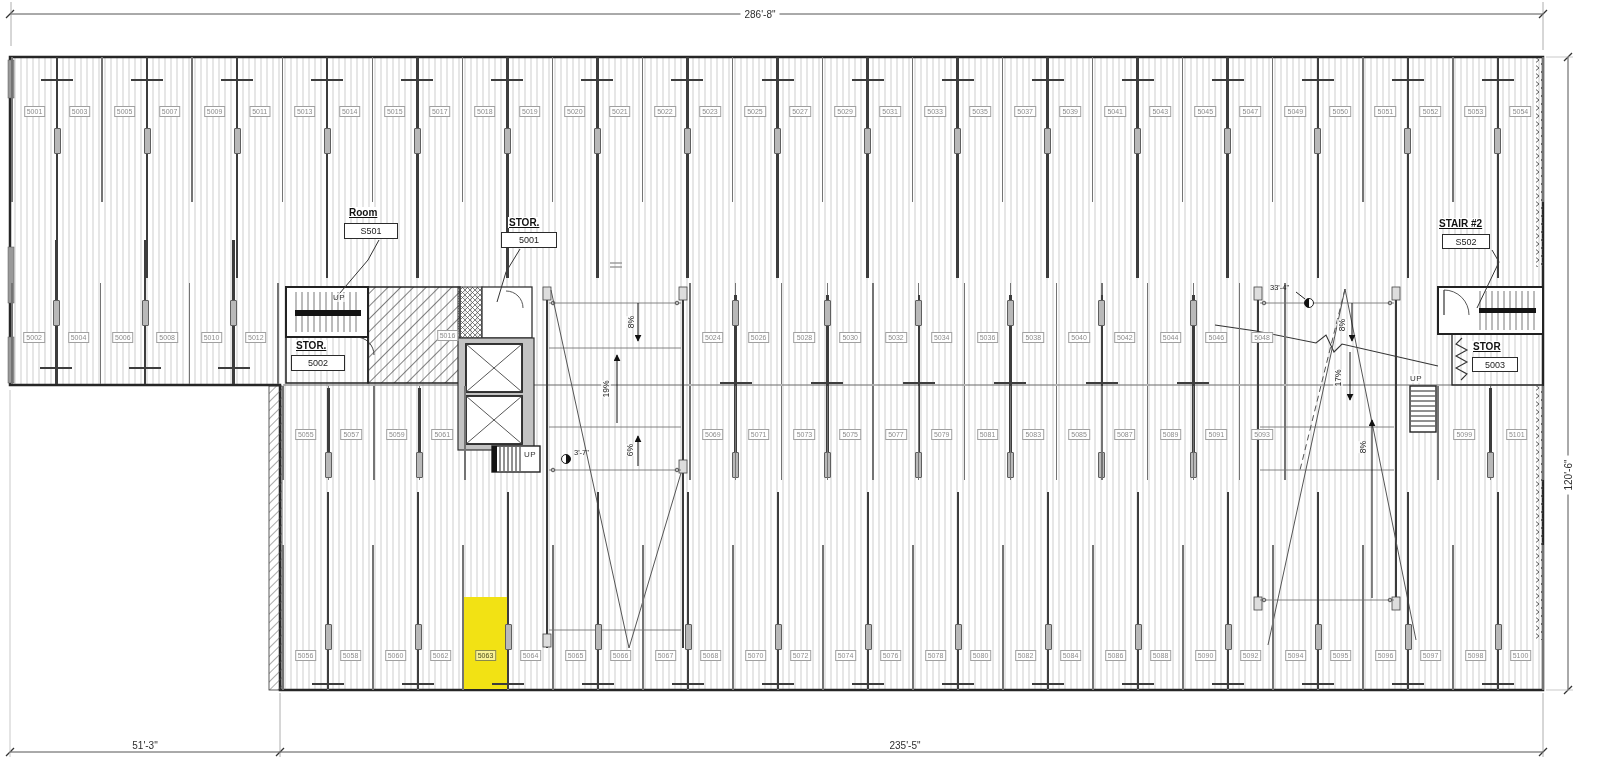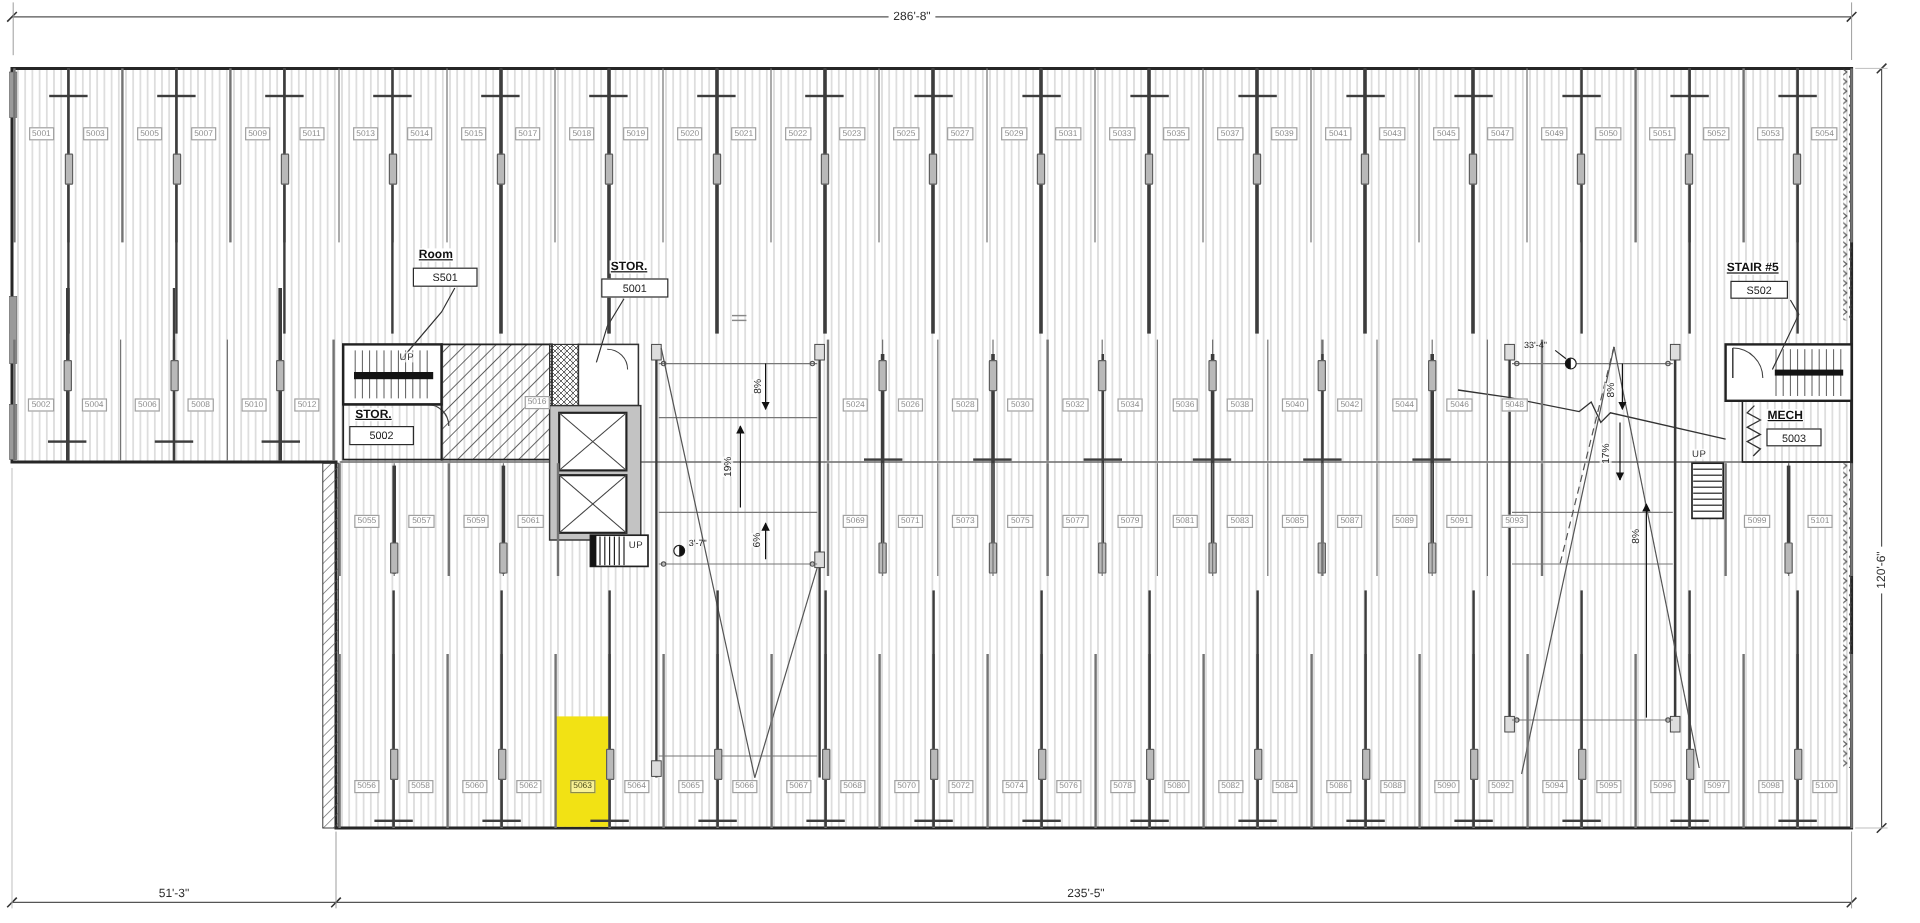--- a/index.html
+++ b/index.html
@@ -582,24 +582,24 @@
 
   <div class="tagname" style="left:348px;top:207px">Room</div>
   <div class="tagbox" style="left:344px;top:223px;width:54px;height:16px">S501</div>
 
   <div class="tagname" style="left:508px;top:217px">STOR.</div>
   <div class="tagbox" style="left:501px;top:232px;width:56px;height:16px">5001</div>
 
   <div class="tagname" style="left:295px;top:340px">STOR.</div>
   <div class="tagbox" style="left:291px;top:355px;width:54px;height:16px">5002</div>
 
-  <div class="tagname" style="left:1438px;top:218px">STAIR #5</div>
+  <div class="tagname" style="left:1438px;top:218px">STAIR #2</div>
   <div class="tagbox" style="left:1442px;top:234px;width:48px;height:15px">S502</div>
 
-  <div class="tagname" style="left:1472px;top:341px">MECH</div>
+  <div class="tagname" style="left:1472px;top:341px">STOR</div>
   <div class="tagbox" style="left:1472px;top:357px;width:46px;height:15px">5003</div>
 
   <div class="up" style="left:333px;top:293px">UP</div>
   <div class="up" style="left:524px;top:450px">UP</div>
   <div class="up" style="left:1410px;top:374px">UP</div>
 
   <div class="pct" style="left:631px;top:322px">8%</div>
   <div class="pct" style="left:606px;top:389px">19%</div>
   <div class="pct" style="left:630px;top:450px">6%</div>
   <div class="pct" style="left:1342px;top:325px">8%</div>

